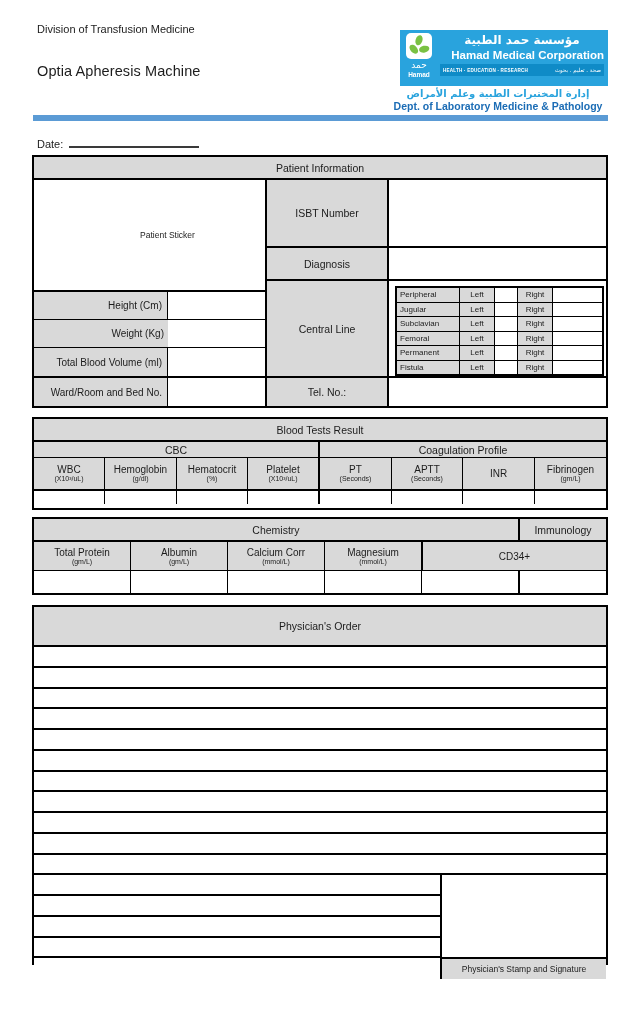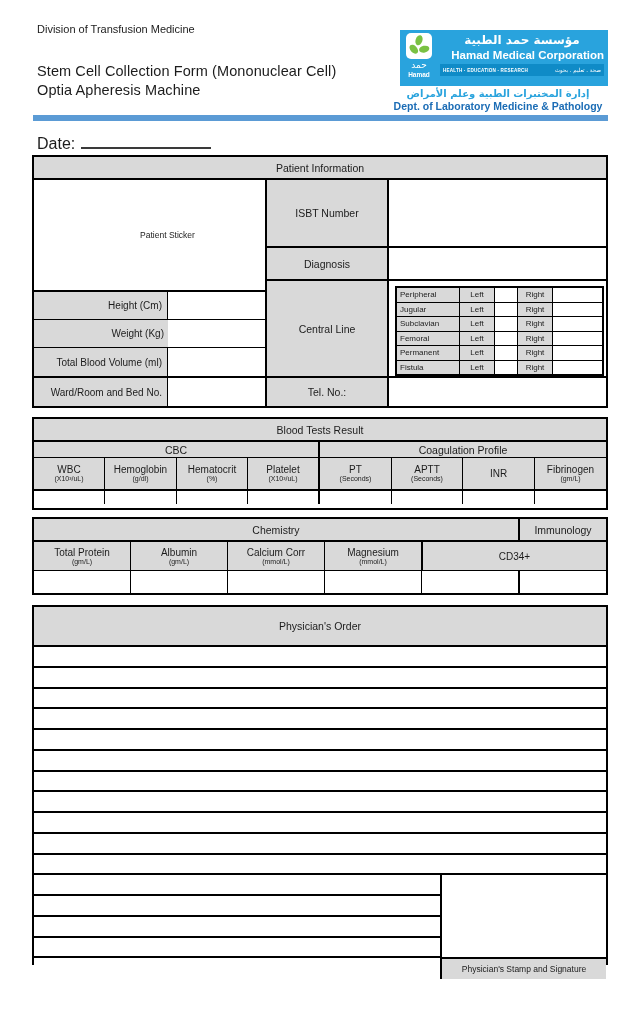--- a/index.html
+++ b/index.html
@@ -20,21 +20,21 @@
   .logo-right{flex:1;display:flex;flex-direction:column;padding:3px 4px 0 2px;}
   .org-ar{color:#fff;font-size:12px;line-height:15px;text-align:center;font-weight:bold;}
   .org-en{color:#fff;font-size:11.5px;font-weight:bold;line-height:14px;text-align:right;white-space:nowrap;}
   .strip{margin-top:2px;height:12px;background:var(--logo-dark-blue,#0f8bc7);display:flex;align-items:center;justify-content:space-between;padding:0 3px;}
   .strip-en{color:#fff;font-size:4.6px;font-weight:bold;letter-spacing:.2px;}
   .strip-ar{color:#fff;font-size:5.5px;}
   .dept{left:388px;top:88px;width:220px;text-align:center;}
   .dept-ar{font-size:10px;line-height:12px;color:var(--logo-blue,#29a3dd);font-weight:bold;}
   .dept-en{font-size:10.5px;line-height:13px;color:var(--dept-text-blue,#1b6cb5);font-weight:bold;}
   .bluebar{left:33px;top:115px;width:575px;height:6px;background:var(--accent-bar-blue,#5b9bd5);}
-  .dateline{left:37px;top:135px;font-size:16px;}
+  .dateline{left:37px;top:135px;font-size:11px;}
   .date-ul{display:inline-block;width:130px;height:11px;border-bottom:2px solid #3a3a3a;margin-left:6px;}
   .tbl{position:absolute;box-sizing:border-box;border:2px solid #000;background:#fff;}
   .ttl{font-size:10.5px;}
   .lbl{font-size:10.5px;white-space:nowrap;}
   .llbl{justify-content:flex-end;padding-right:5px;font-size:10px;white-space:nowrap;}
   .sticker{font-size:8.5px;color:#222;padding-left:36px;}
   .clgrid{position:absolute;left:6px;top:5px;width:205px;height:86px;border:2px solid #000;background:#000;
           display:grid;grid-template-columns:62px 34px 22px 34px 1fr;grid-template-rows:repeat(6,1fr);gap:1px;}
   .clc{display:flex;align-items:center;justify-content:center;font-size:8px;}
   .cl-site{justify-content:flex-start;padding-left:3px;}
@@ -51,21 +51,20 @@
   .stamp-blank{flex:1;}
   .stamp-lbl{height:22px;border-top:2px solid #000;box-sizing:border-box;display:flex;align-items:center;justify-content:center;font-size:8.5px;}
 </style>
 </head>
 <body>
 
 <div class="page">
 
   <div class="abs division">Division of Transfusion Medicine</div>
   <div class="abs form-title">
-    <div>Stem Cell Collection Form (Mononuclear Cell)</div>
     <div>Optia Apheresis Machine</div>
   </div>
 
   <div class="abs logo">
     <div class="logo-left">
       <div class="leafbox">
         <svg width="22" height="22" viewBox="0 0 22 22">
           <g style="fill:var(--leaf-green,#7ac143)">
             <ellipse cx="11" cy="5.2" rx="3.4" ry="5.2" transform="rotate(18 11 5.2)"></ellipse>
             <ellipse cx="5.8" cy="14.2" rx="3.4" ry="5.2" transform="rotate(138 5.8 14.2)"></ellipse>

